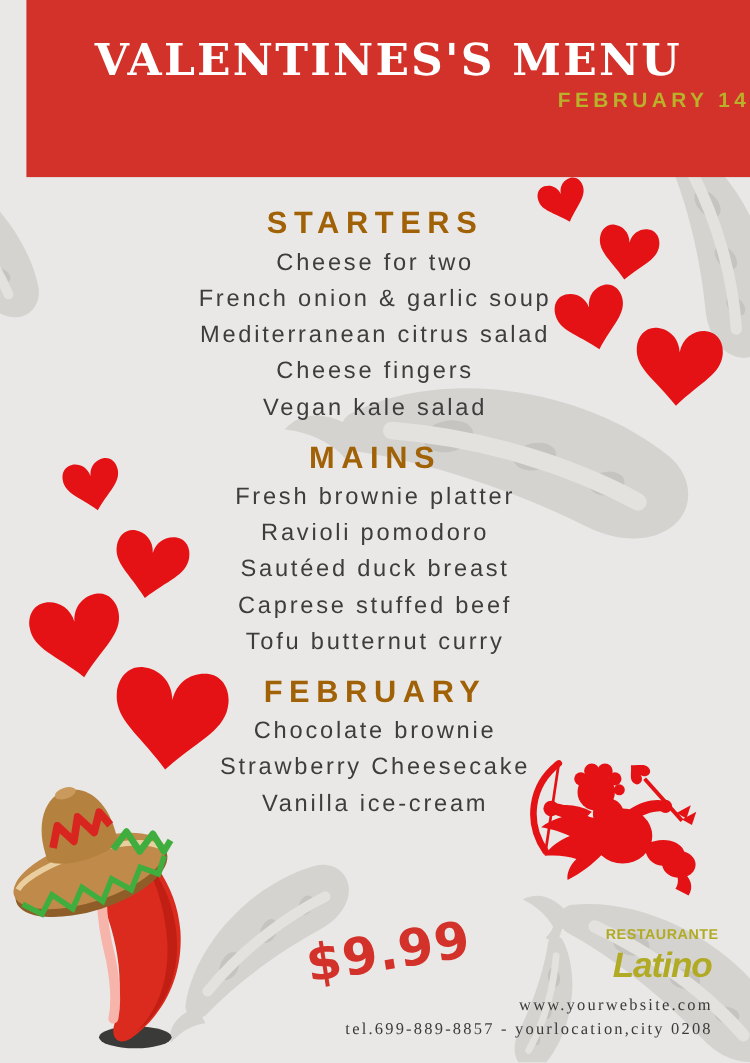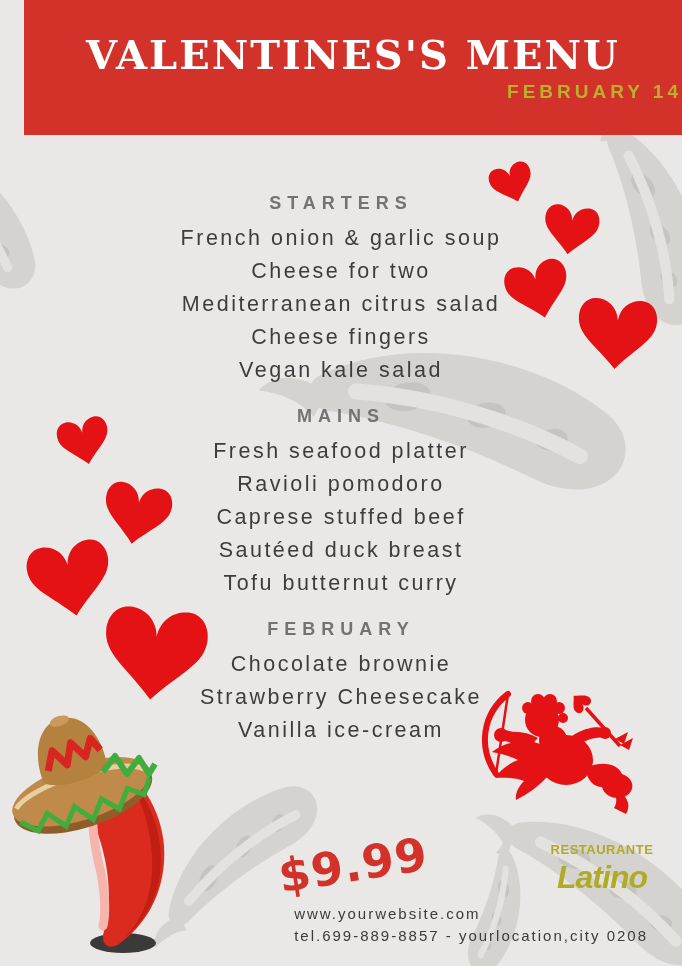--- a/index.html
+++ b/index.html
@@ -3,49 +3,49 @@
 <meta charset="utf-8">
 <style>
   html,body{margin:0;padding:0;background:#e9e8e6;}
   .poster{position:relative;width:682px;height:966px;margin:0 auto;background:#e9e8e6;
           overflow:hidden;font-family:"Liberation Sans",sans-serif;}
 
   
   .wm{position:absolute;z-index:1;transform-origin:20px 20px;}
 
   
-  .banner{position:absolute;top:0;left:0;right:0;height:135px;background:#d2322a;
+  .banner{position:absolute;top:0;left:0;right:0;height:161px;background:#d2322a;
           text-align:center;z-index:4;margin-left:24px;}
   .banner h1{margin:0;padding-top:33px;font-family:"DejaVu Serif",serif;font-weight:700;
              font-size:40px;line-height:44px;letter-spacing:2px;color:#ffffff;}
   .banner .date{margin-top:4px;font-weight:700;font-size:19px;letter-spacing:4px;color:#b9b12a;text-align:right;}
 
   
   .menu{position:absolute;top:184px;left:0;right:0;text-align:center;z-index:2;}
   .menu section{margin:0 0 10px;}
-  .menu h2{margin:0;font-weight:700;font-size:18px;line-height:38px;letter-spacing:6px;
-           color:#737373;}
+  .menu h2{margin:0;font-weight:700;font-size:28px;line-height:38px;letter-spacing:6px;
+           color:#a16207;}
   .menu ul{margin:0;padding:0;list-style:none;}
   .menu li{font-size:21.5px;line-height:33px;letter-spacing:2.5px;color:#3d3d3d;}
 
   
   .heart{position:absolute;z-index:3;}
   .cupid{position:absolute;left:468px;top:688px;width:185px;height:132px;z-index:3;}
   .chili-mascot{position:absolute;left:5px;top:710px;width:175px;height:250px;z-index:3;}
 
   
   .price{position:absolute;left:268px;top:838px;width:170px;text-align:center;z-index:4;
          font-family:"DejaVu Sans",sans-serif;font-weight:900;font-size:46px;
          letter-spacing:1px;color:#d2322a;transform:rotate(-9deg);}
   .brand{position:absolute;top:842px;right:28px;width:104px;text-align:center;
          color:#b1aa25;z-index:4;}
   .brand-top{font-weight:700;font-size:13px;letter-spacing:0.5px;}
   .brand-name{font-style:italic;font-weight:700;font-size:32px;line-height:40px;
               letter-spacing:-1px;}
-  .footer{position:absolute;top:903px;right:34px;text-align:left;color:#3b3b3b;z-index:4;}
+  .footer{position:absolute;top:903px;right:34px;text-align:right;color:#3b3b3b;z-index:4;font-family:Liberation Serif, serif;}
   .footer div{font-size:15px;line-height:22px;letter-spacing:2px;}
 </style>
 </head>
 <body>
 
 <div class="poster">
 
   <svg width="0" height="0" style="position:absolute">
     <defs>
       <symbol id="sym-heart" viewBox="0 0 100 92">
@@ -83,34 +83,34 @@
 
   <header class="banner">
     <h1>VALENTINES'S MENU</h1>
     <div class="date">FEBRUARY 14</div>
   </header>
 
   <main class="menu">
     <section>
       <h2>STARTERS</h2>
       <ul>
+        <li>Cheese for two</li>
         <li>French onion &amp; garlic soup</li>
-        <li>Cheese for two</li>
         <li>Mediterranean citrus salad</li>
         <li>Cheese fingers</li>
         <li>Vegan kale salad</li>
       </ul>
     </section>
     <section>
       <h2>MAINS</h2>
       <ul>
-        <li>Fresh seafood platter</li>
+        <li>Fresh brownie platter</li>
         <li>Ravioli pomodoro</li>
+        <li>Sautéed duck breast</li>
         <li>Caprese stuffed beef</li>
-        <li>Sautéed duck breast</li>
         <li>Tofu butternut curry</li>
       </ul>
     </section>
     <section>
       <h2>FEBRUARY</h2>
       <ul>
         <li>Chocolate brownie</li>
         <li>Strawberry Cheesecake</li>
         <li>Vanilla ice-cream</li>
       </ul>

